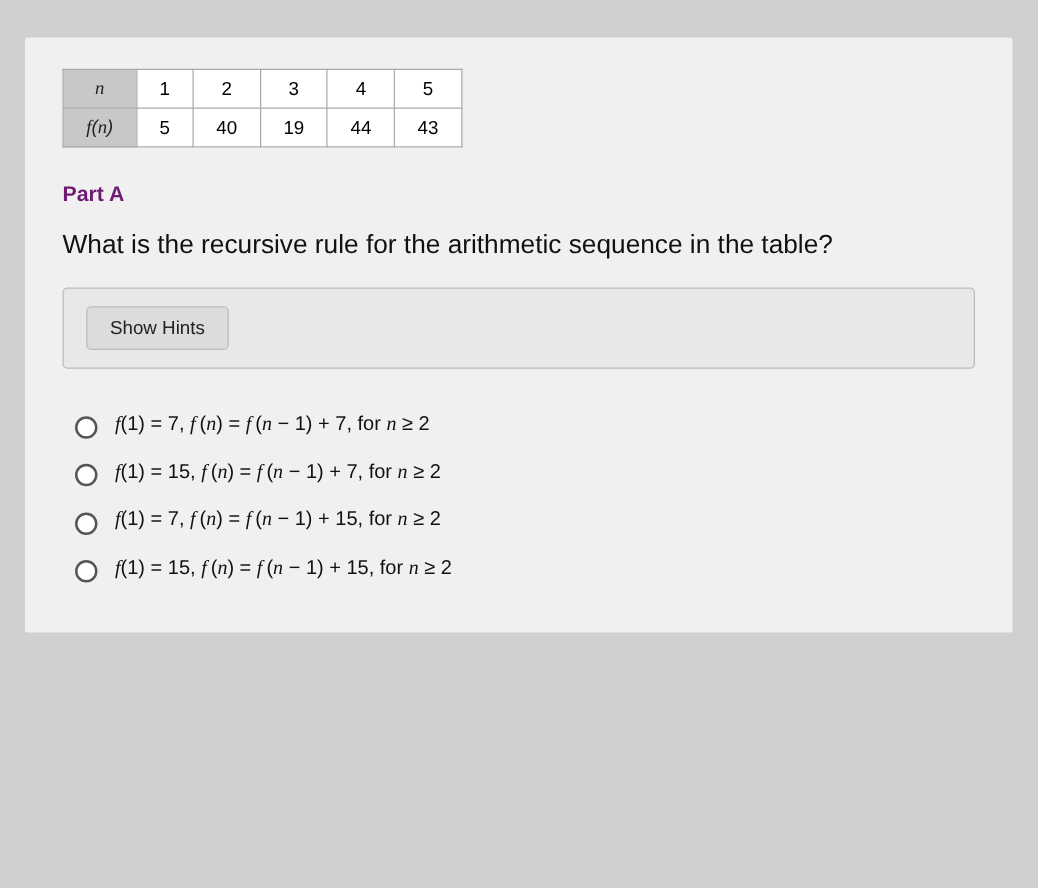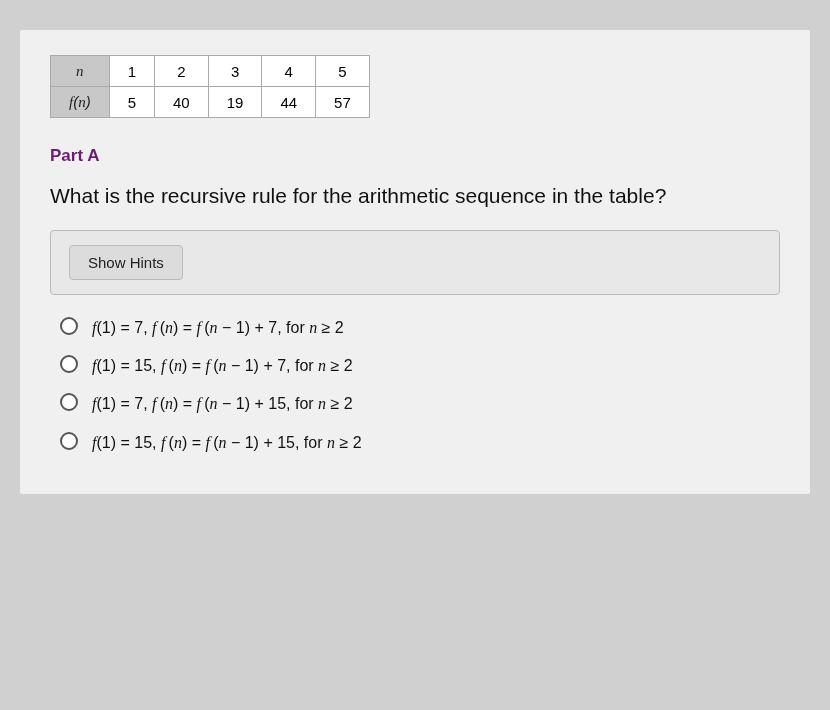--- a/index.html
+++ b/index.html
@@ -67,21 +67,21 @@
       margin-bottom: 18px;
       line-height: 1.5;
     }
 
     
     .hint-box {
       border: 1px solid #bbb;
       background-color: #e8e8e8;
       border-radius: 4px;
       padding: 14px 18px;
-      margin-bottom: 22px;
+      margin-bottom: 34px;
       display: inline-block;
       width: 100%;
     }
 
     .hint-button {
       background-color: #dcdcdc;
       border: 1px solid #bbb;
       border-radius: 4px;
       padding: 8px 18px;
       font-family: Arial, sans-serif;
@@ -94,21 +94,21 @@
     
     .choices-container {
       display: flex;
       flex-direction: column;
       gap: 16px;
       padding-left: 10px;
     }
 
     .choice-item {
       display: flex;
-      align-items: flex-start;
+      align-items: flex-end;
       gap: 14px;
       font-size: 17px;
       color: #111;
       cursor: pointer;
     }
 
     .choice-radio {
       width: 18px;
       height: 18px;
       border-radius: 50%;
@@ -146,21 +146,21 @@
       <td>3</td>
       <td>4</td>
       <td>5</td>
     </tr>
     <tr>
       <td class="row-label"><span class="math">f</span>(<span class="math">n</span>)</td>
       <td>5</td>
       <td>40</td>
       <td>19</td>
       <td>44</td>
-      <td>57</td>
+      <td>43</td>
     </tr>
   </tbody>
     </table>
 
   
   <div class="part-a">Part A</div>
 
   
   <div class="question-text">What is the recursive rule for the arithmetic sequence in the table?</div>
 

